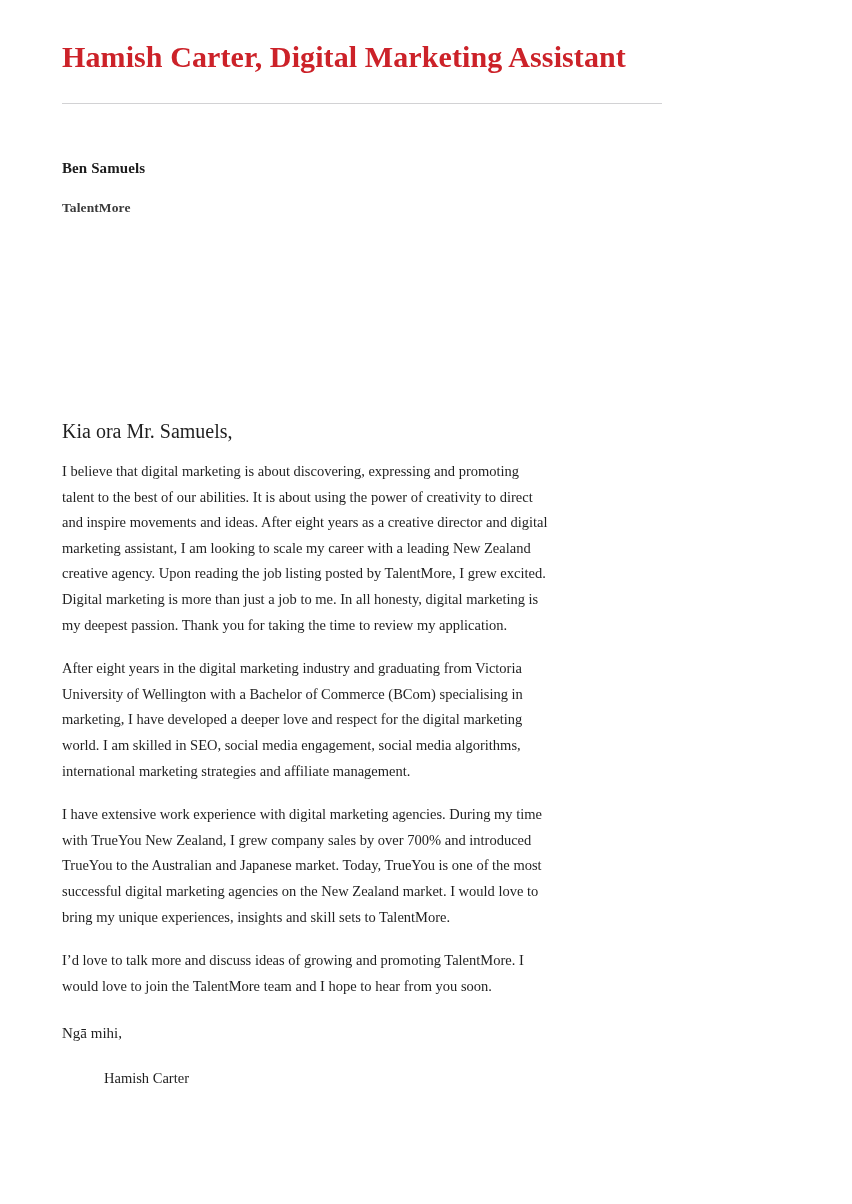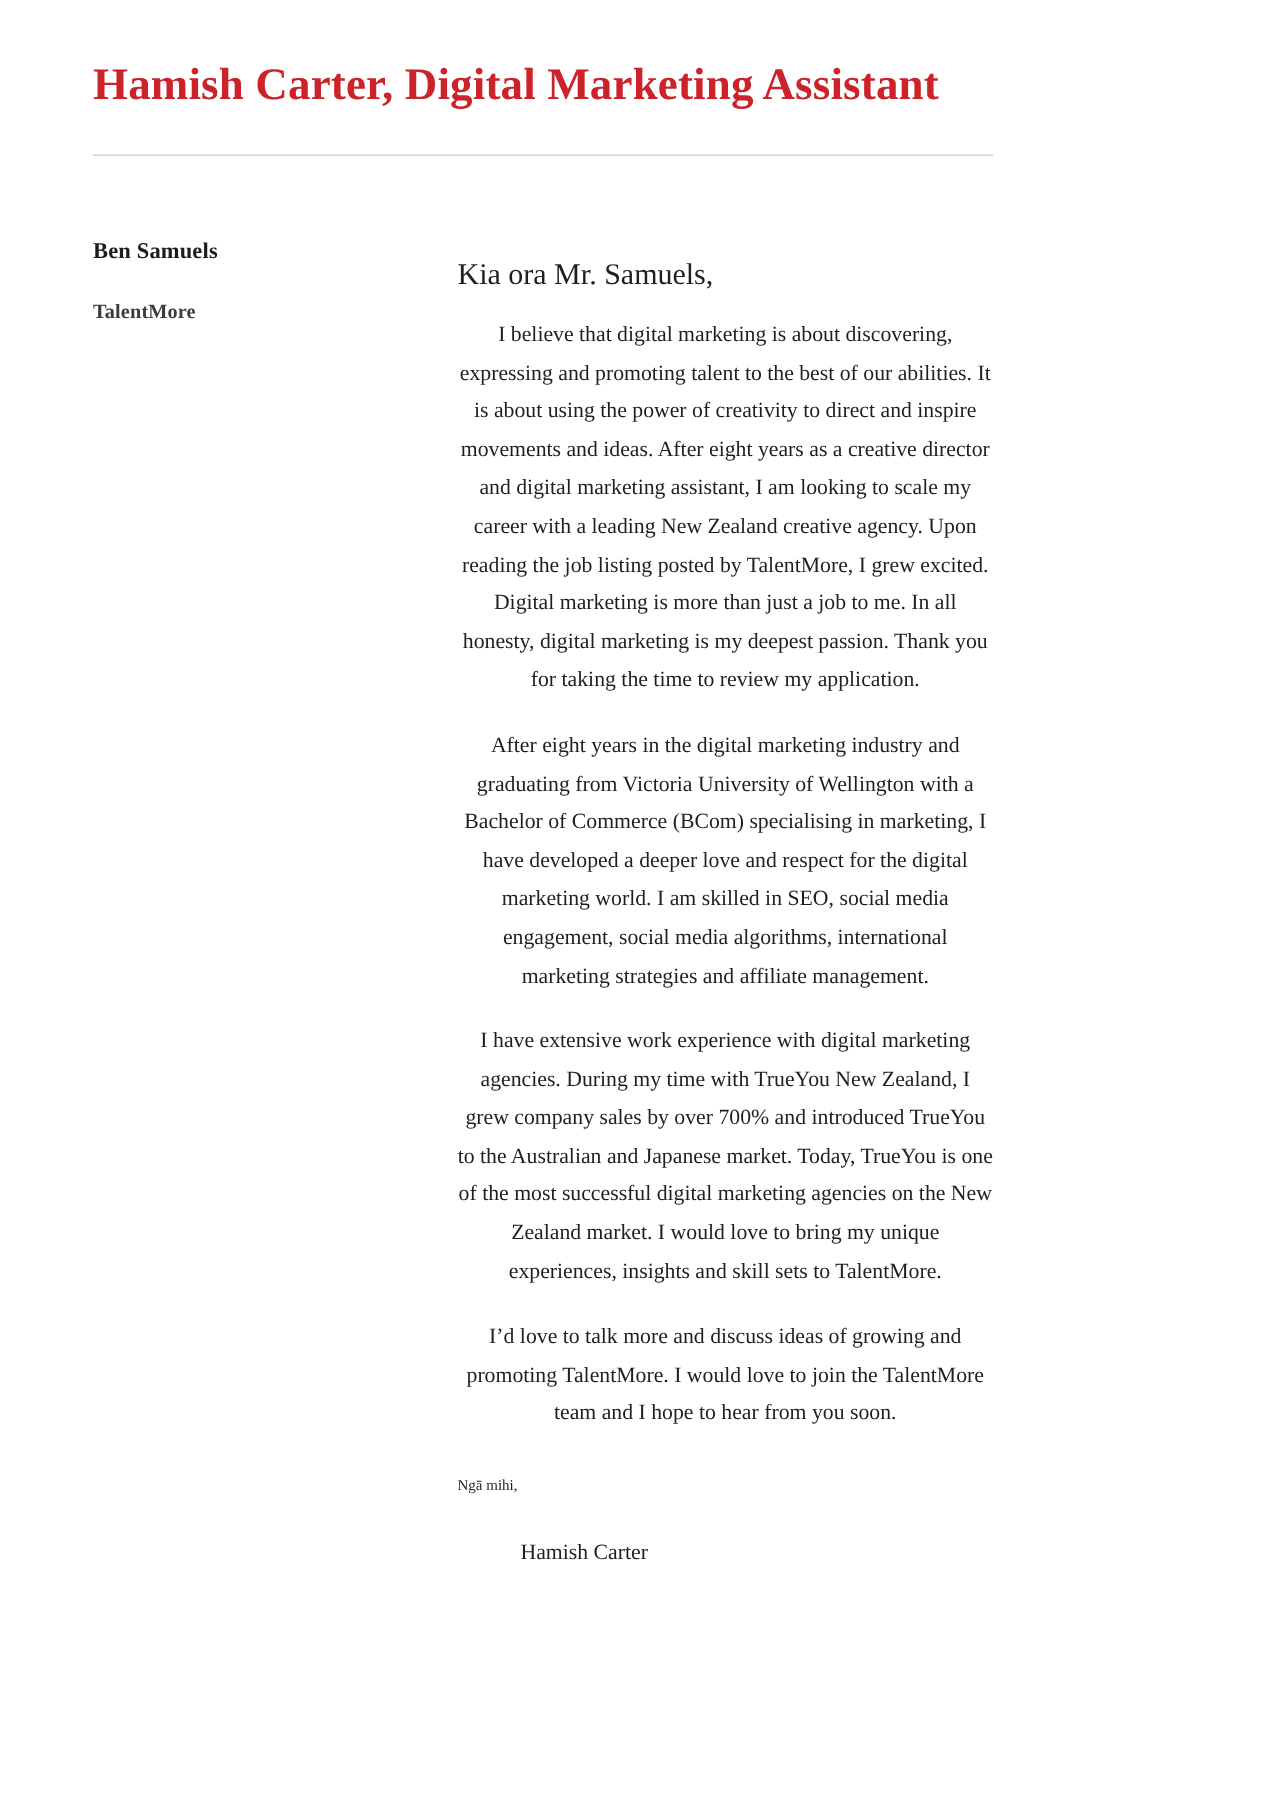--- a/index.html
+++ b/index.html
@@ -52,20 +52,21 @@
     border-top: 1px solid #d2d2d4;
     width: 100%;
     height: 0;
   }
 
   
   .letter-body {
     display: flex;
     align-items: flex-start;
     margin-top: 49px;
+    flex-direction: column;
   }
   .recipient-column {
     width: 243px;
     flex: 0 0 243px;
     padding-top: 5px;
   }
   .recipient-name {
     font-size: 15px;
     font-weight: 700;
     line-height: 20px;
@@ -94,25 +95,25 @@
     margin-top: 20px;
     font-size: 20px;
     line-height: 20px;
     color: #1f1f1f;
   }
   .letter-paragraph {
     margin-top: 18px;
     font-size: 14.5px;
     line-height: 25.6px;
     color: #1f1f1f;
-    text-align: center;
+    text-align: left;
   }
   .letter-signoff {
     margin-top: 22px;
-    font-size: 10px;
+    font-size: 15px;
     line-height: 25.6px;
     color: #1f1f1f;
   }
   .letter-signature {
     margin-top: 19px;
     font-size: 14.5px;
     line-height: 25.6px;
     color: #1f1f1f;
     margin-left: 42px;
   }

